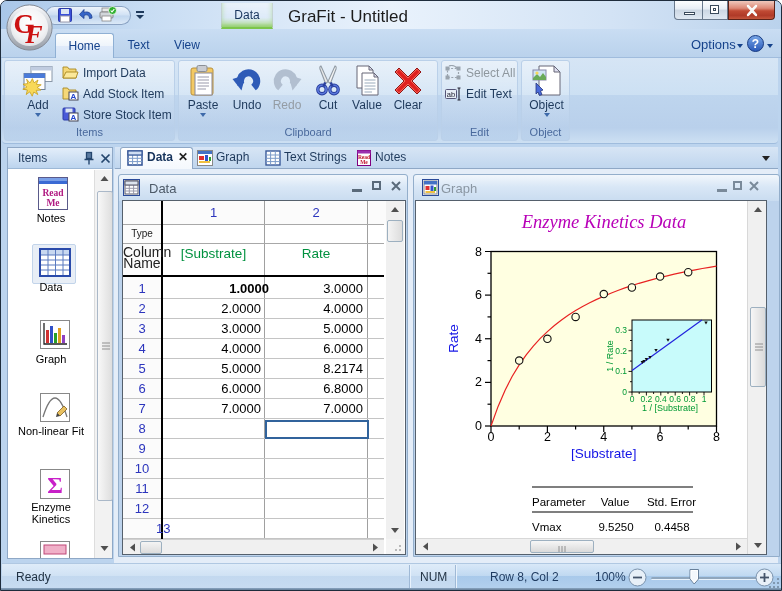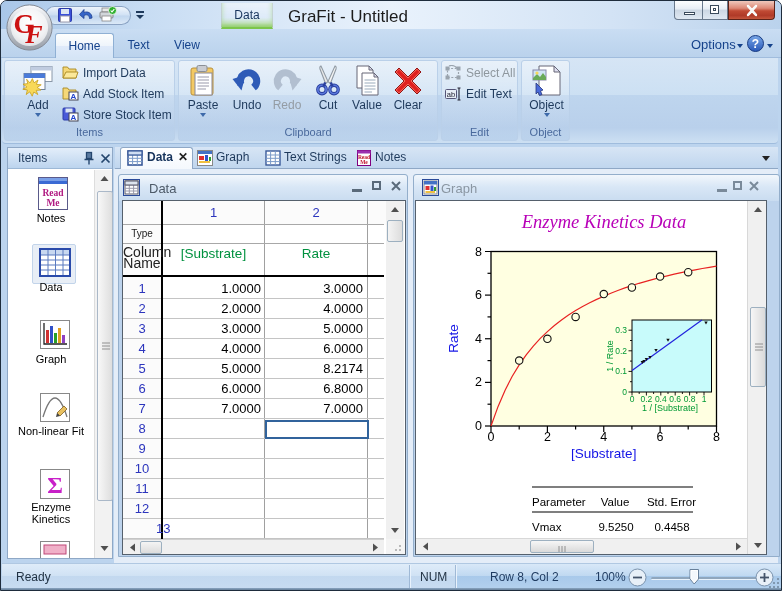--- a/index.html
+++ b/index.html
@@ -482,21 +482,21 @@
     <div class="abs rn" style="top:160px;">5</div>
     <div class="abs rn" style="top:180px;">6</div>
     <div class="abs rn" style="top:200px;">7</div>
     <div class="abs rn" style="top:220px;">8</div>
     <div class="abs rn" style="top:240px;">9</div>
     <div class="abs rn" style="top:260px;">10</div>
     <div class="abs rn" style="top:280px;">11</div>
     <div class="abs rn" style="top:300px;">12</div>
     <div class="abs rn" style="top:320px;padding-left:33px;">13</div>
 
-    <div class="abs dv" style="left:40px; top:80px;">1.0000</div>
+    <div class="abs dv" style="left:48px; top:80px;font-weight:bold;">1.0000</div>
     <div class="abs dv" style="left:40px; top:100px;">2.0000</div>
     <div class="abs dv" style="left:40px; top:120px;">3.0000</div>
     <div class="abs dv" style="left:40px; top:140px;">4.0000</div>
     <div class="abs dv" style="left:40px; top:160px;">5.0000</div>
     <div class="abs dv" style="left:40px; top:180px;">6.0000</div>
     <div class="abs dv" style="left:40px; top:200px;">7.0000</div>
 
     <div class="abs dv2" style="top:80px;">3.0000</div>
     <div class="abs dv2" style="top:100px;">4.0000</div>
     <div class="abs dv2" style="top:120px;">5.0000</div>

